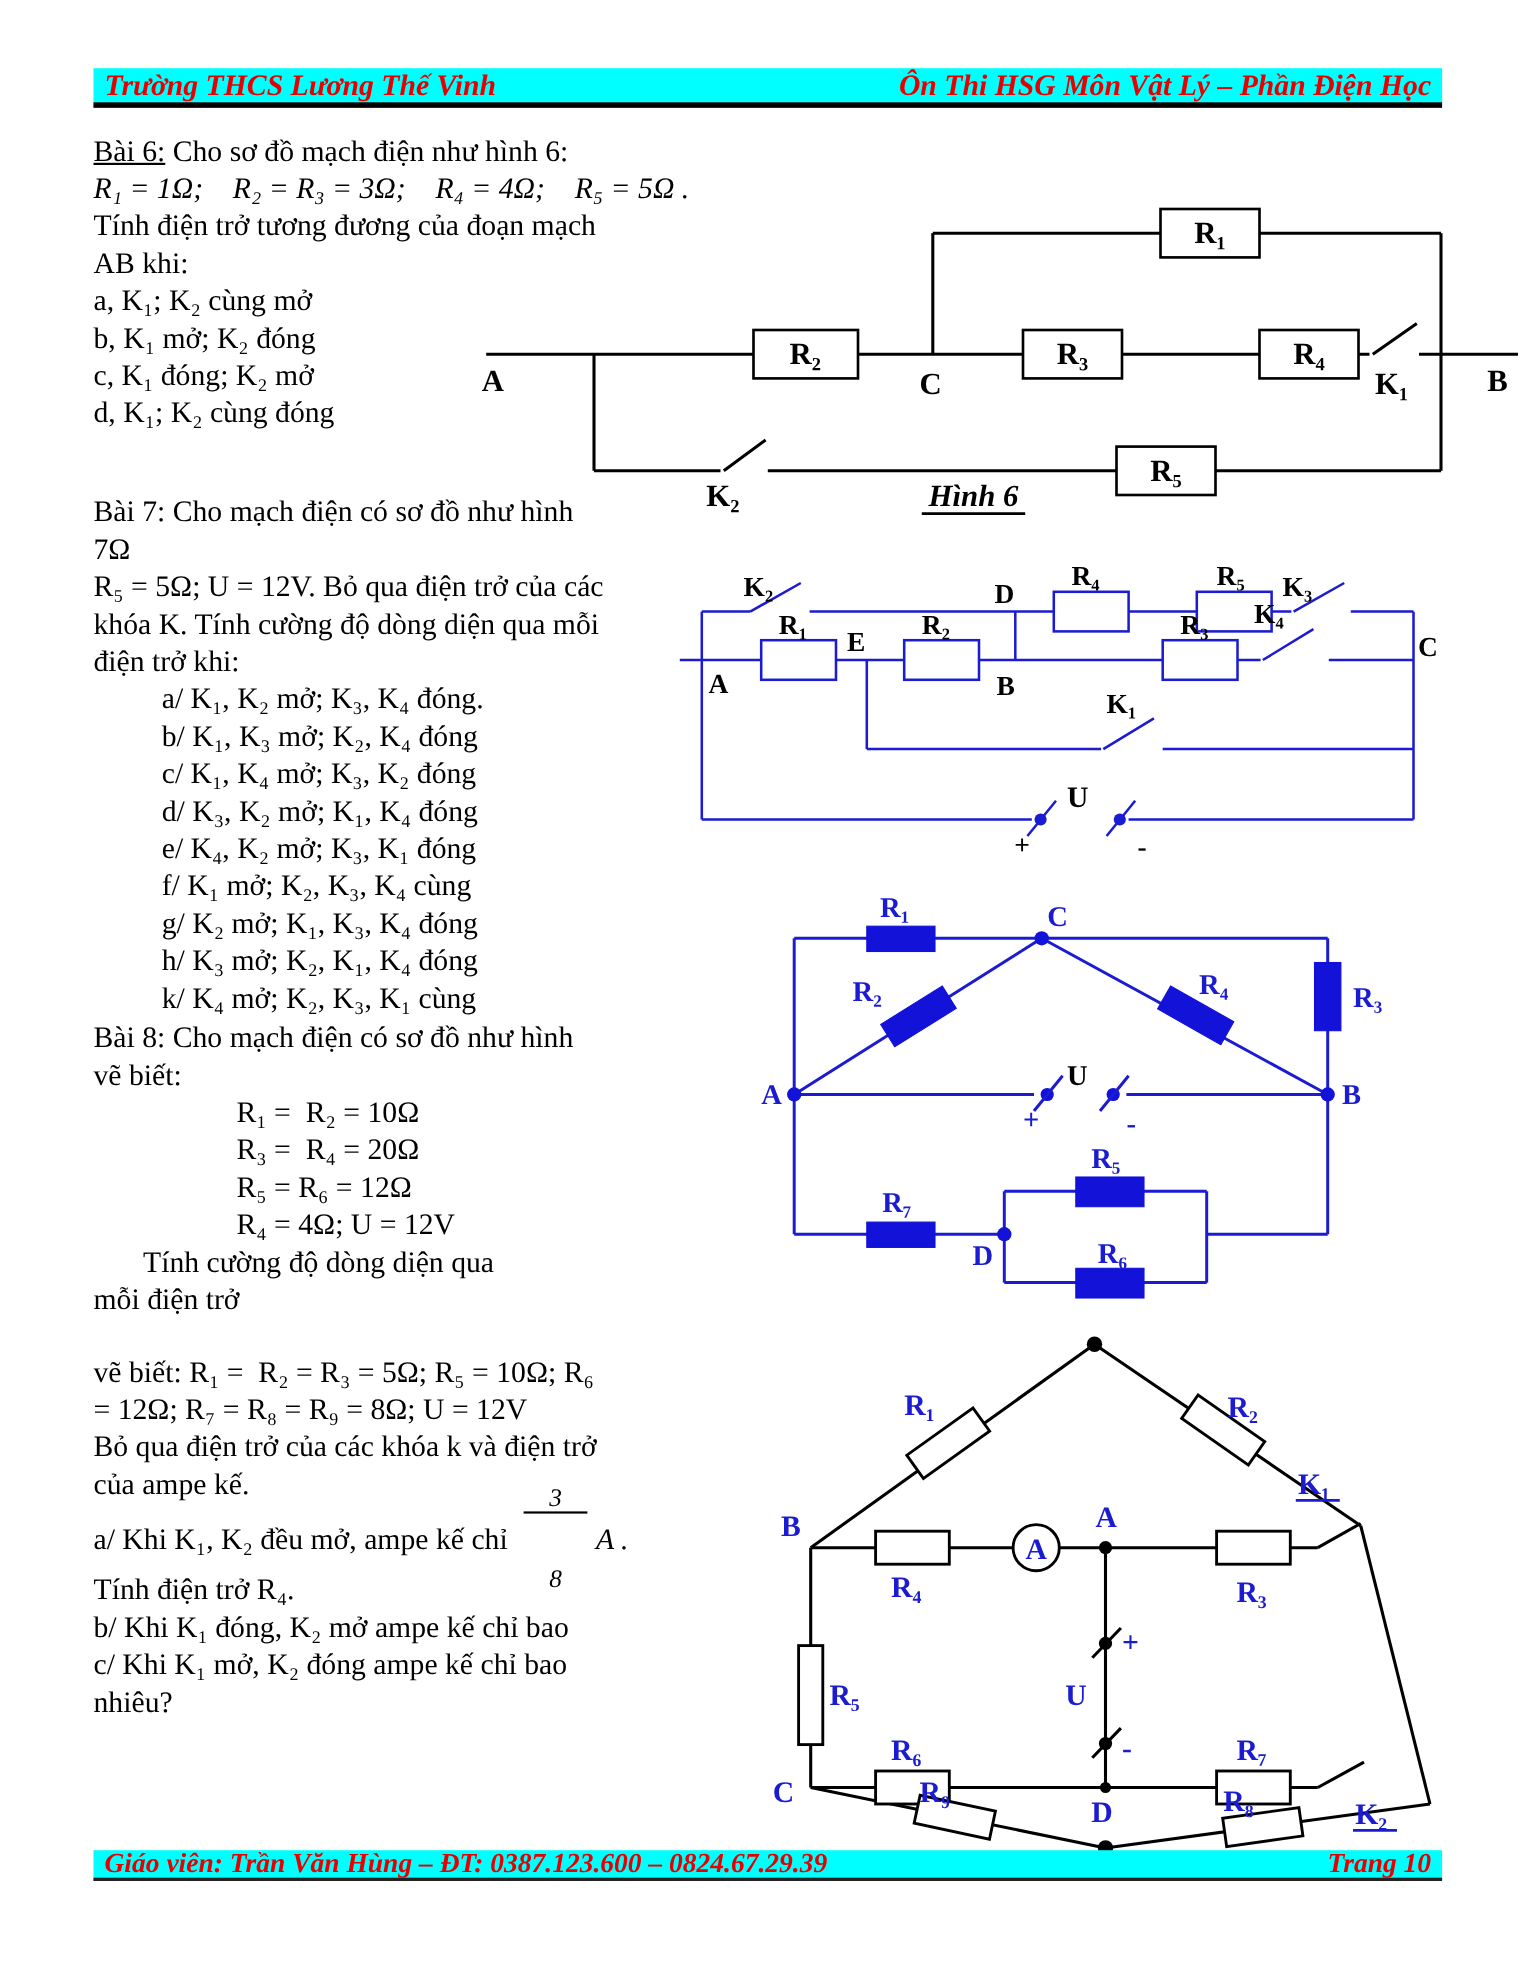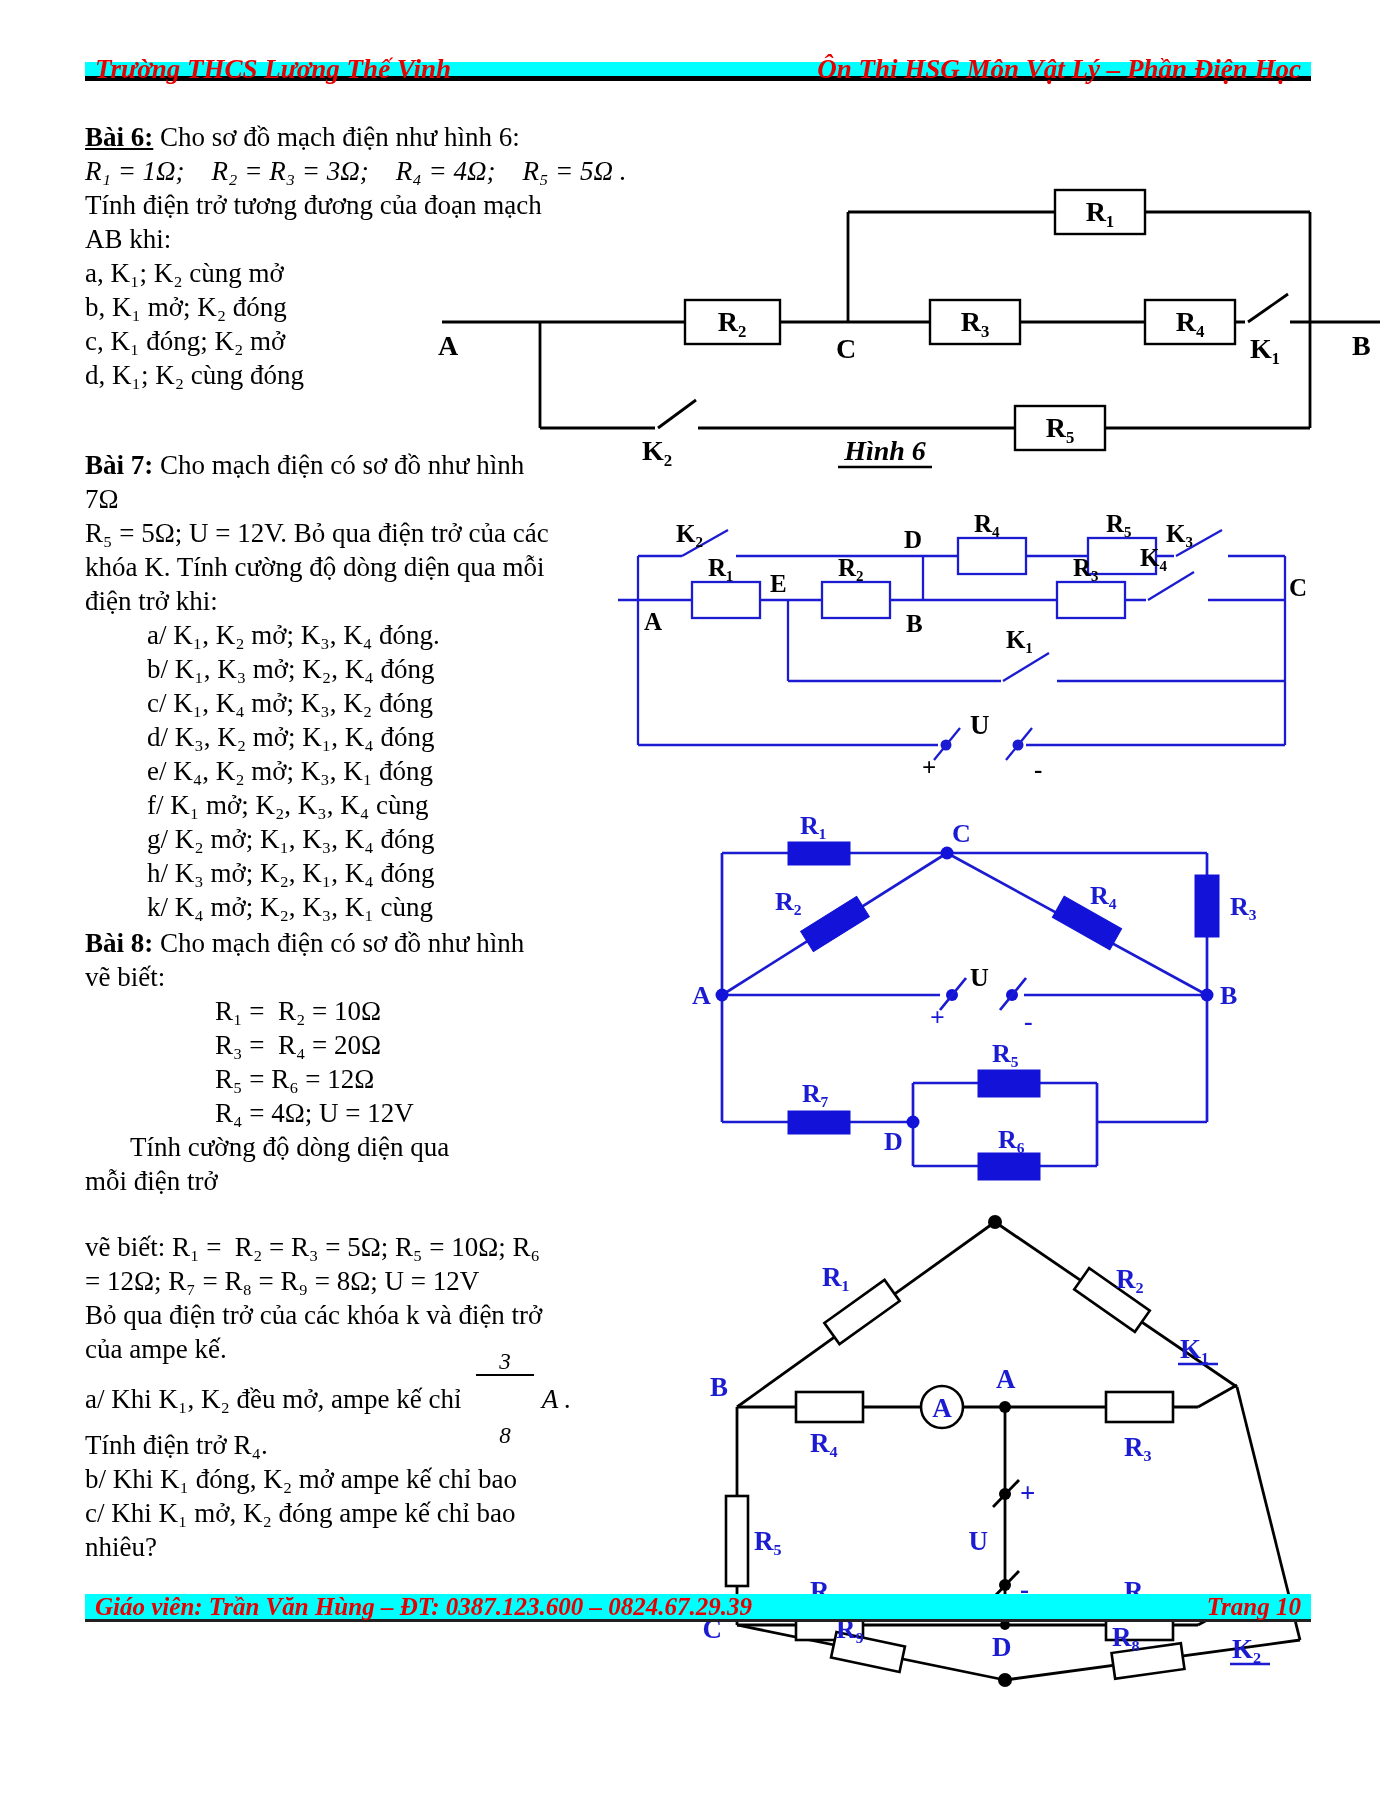--- a/index.html
+++ b/index.html
@@ -2,26 +2,26 @@
 <html><head>
 <meta charset="utf-8">
 <style>
   html,body{margin:0;padding:0;background:#888;}
   .page{position:relative;width:1391px;height:1800px;background:#ffffff;margin:0 auto;
         font-family:"Liberation Serif","DejaVu Serif",serif;color:#000;overflow:hidden;}
   
   .band{position:absolute;left:85px;width:1226px;background:#00ffff;display:flex;
         justify-content:space-between;align-items:center;box-sizing:border-box;
         padding:0 10px;color:#e60000;font-weight:bold;font-style:italic;}
-  .band.header{top:62px;height:19px;border-bottom:5px solid #000;font-size:27px;}
-  .band.footer{top:1594px;height:28px;border-bottom:3px solid #222;font-size:25px;}
+  .band.header{top:62px;height:36px;border-bottom:5px solid #000;font-size:27px;}
+  .band.footer{top:1682px;height:28px;border-bottom:3px solid #222;font-size:25px;}
   
   .tcol{position:absolute;left:85px;top:120px;width:470px;font-size:27px;line-height:34px;}
   .tline{white-space:pre;}
-  .prob-title{font-weight:bold;}
+  .prob-title{font-weight:normal;}
   .u{text-decoration:underline;}
   .eq{font-style:italic;}
   .ind62{padding-left:62px;}
   .ind130{padding-left:130px;}
   .ind45{padding-left:45px;}
   .mt-b7{margin-top:56px;}
   .mt-b8{margin-top:2px;}
   .mt-b9{margin-top:32px;}
   .fracline{display:flex;align-items:center;height:58px;margin-top:4px;white-space:pre;}
   .frac{display:inline-block;text-align:center;font-size:23px;line-height:24px;margin:0 8px;font-style:italic;}

